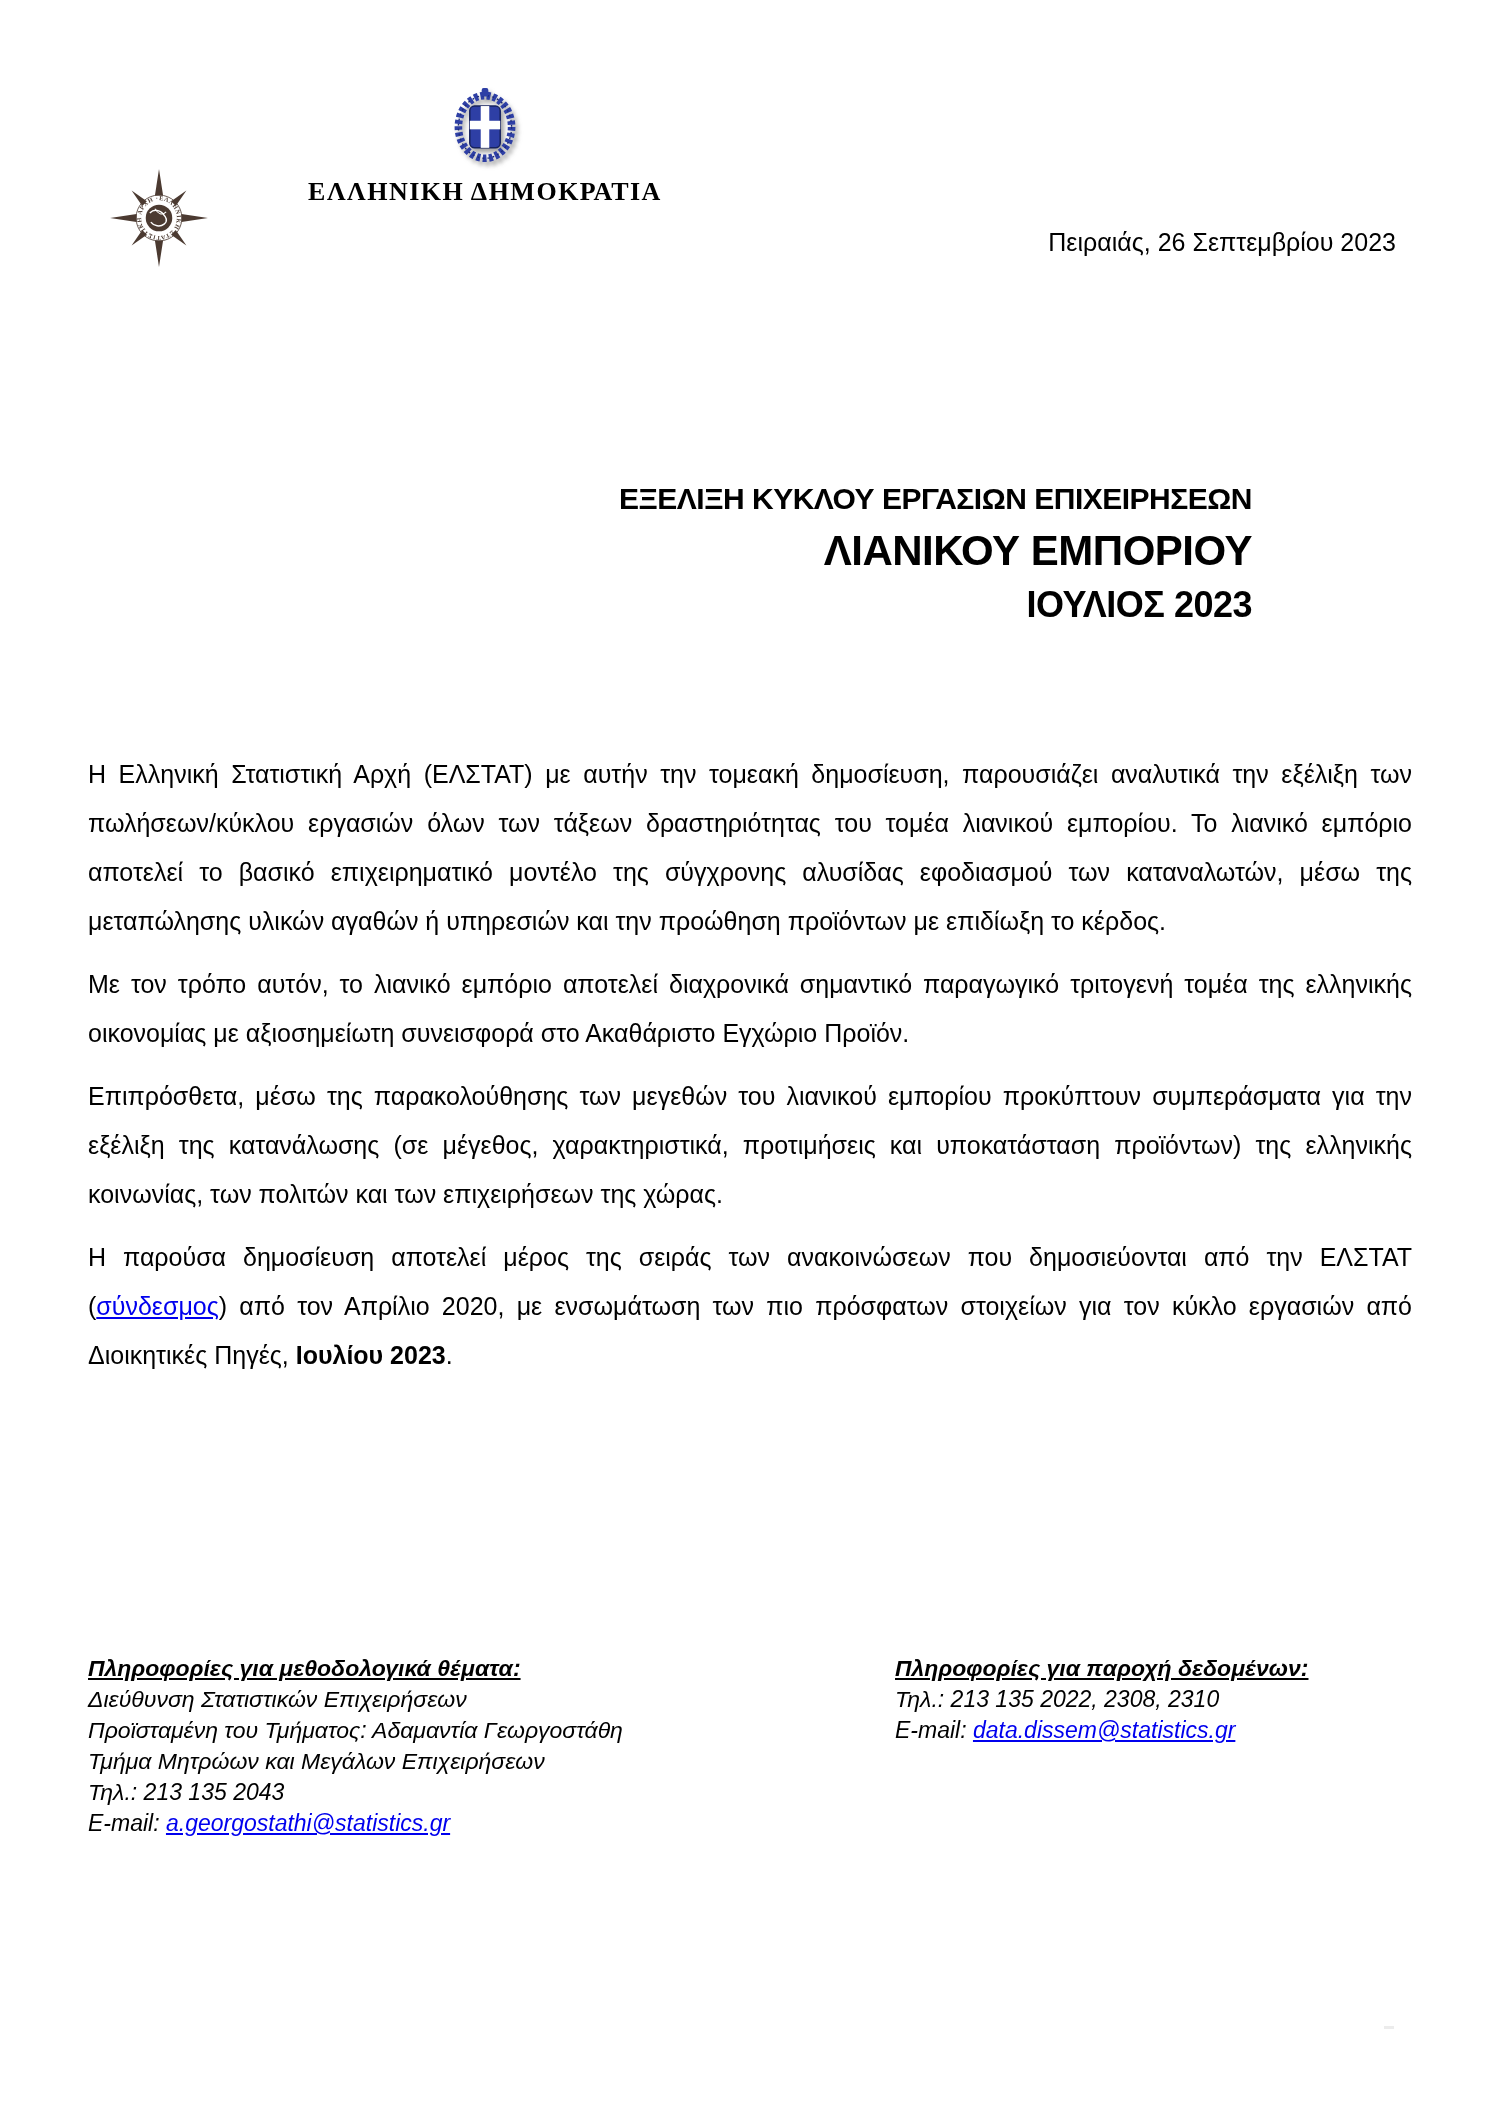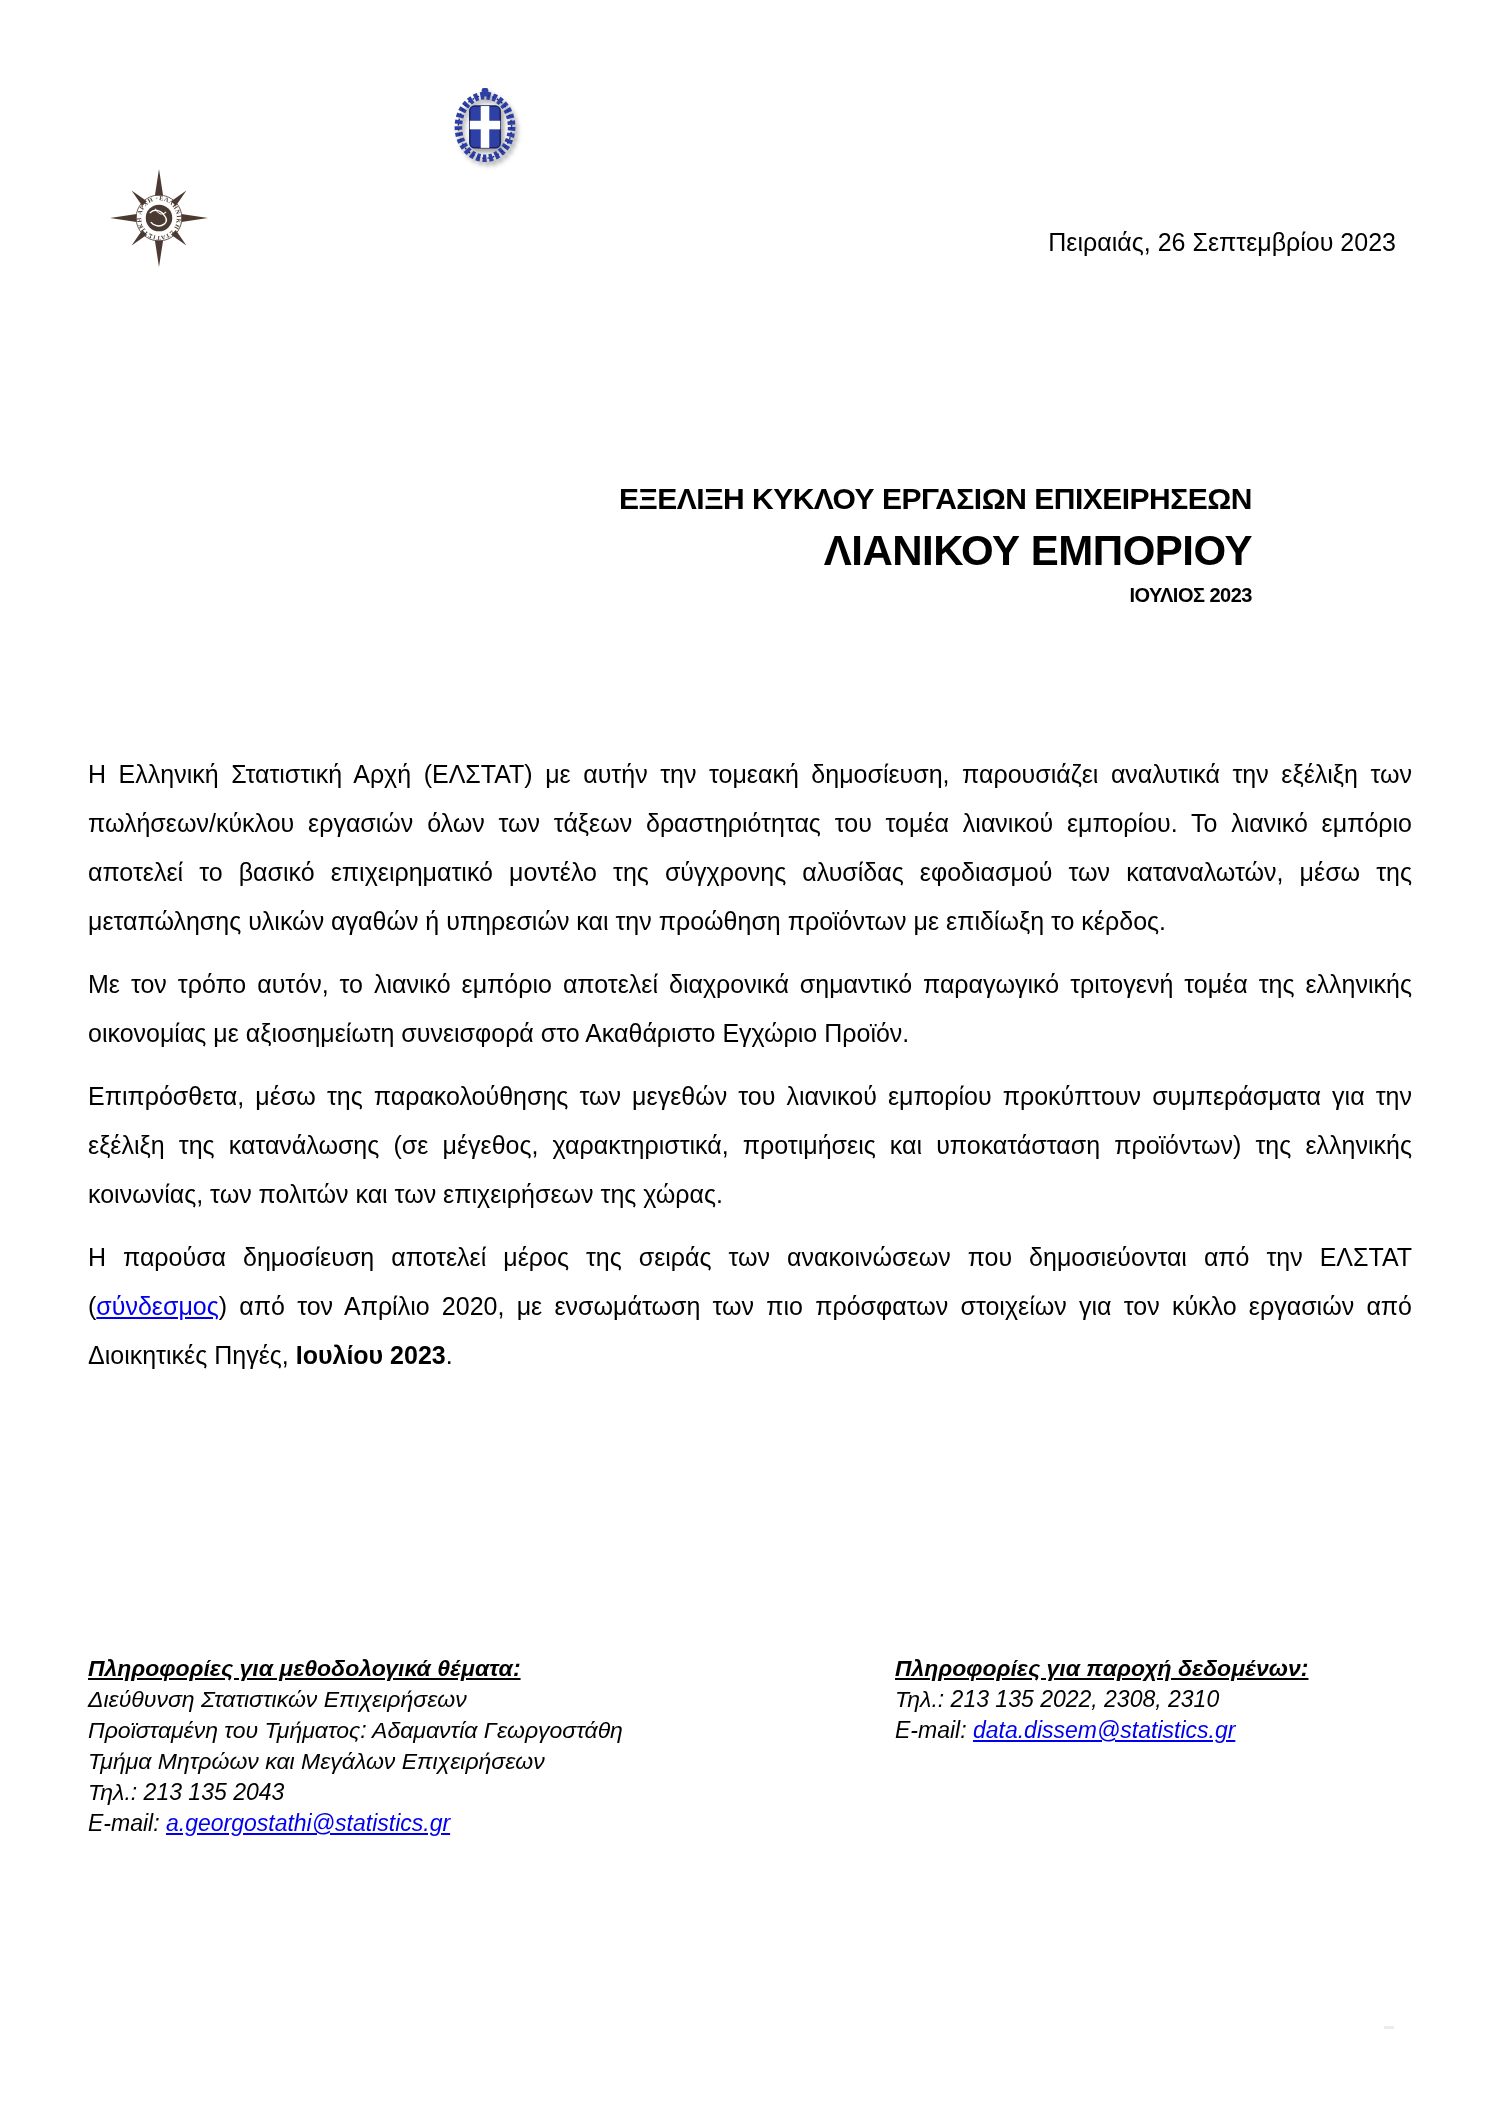--- a/index.html
+++ b/index.html
@@ -29,21 +29,21 @@
     position:absolute;right:104px;top:228px;
     font-size:25px;
   }
   
   .title-block{
     position:absolute;left:0;top:482px;width:1252px;text-align:right;
     font-weight:bold;
   }
   .title-line1{font-size:30px;letter-spacing:-0.5px;margin:0 0 11px 0;}
   .title-line2{font-size:42px;letter-spacing:-0.5px;margin:0 0 9px 0;}
-  .title-line3{font-size:20px;letter-spacing:-0.5px;margin:0;}
+  .title-line3{font-size:36px;letter-spacing:-0.5px;margin:0;}
   
   .body-text{
     position:absolute;left:88px;top:750px;width:1324px;
     font-size:25px;line-height:49px;text-align:justify;
   }
   .body-text p{margin:0 0 14px 0;}
   .link{
     color:#0000EE;text-decoration:underline;cursor:pointer;
   }
   .bold{font-weight:bold;}
@@ -99,20 +99,21 @@
     <path d="M-4,-9 C-1,-4 3,-2 7,-6" fill="none" stroke="#ffffff" stroke-width="1"></path>
     <defs>
       <path id="ringPath" d="M 0,-17.5 a 17.5,17.5 0 1,1 -0.01,0"></path>
     </defs>
     <text font-size="6" font-weight="bold" fill="#4b3a31" letter-spacing="0.6" font-family="Liberation Serif, DejaVu Serif, serif">
       <textPath href="#ringPath">ΕΛΛΗΝΙΚΗ ΣΤΑΤΙΣΤΙΚΗ ΑΡΧΗ ·</textPath>
     </text>
   </svg>
 
   <div class="gov-header">
+    <div>ΕΛΛΗΝΙΚΗ ΔΗΜΟΚΡΑΤΙΑ</div>
   </div>
 
   <div class="date-line">Πειραιάς, 26 Σεπτεμβρίου 2023</div>
 
   <div class="title-block">
     <p class="title-line1">ΕΞΕΛΙΞΗ ΚΥΚΛΟΥ ΕΡΓΑΣΙΩΝ ΕΠΙΧΕΙΡΗΣΕΩΝ</p>
     <p class="title-line2">ΛΙΑΝΙΚΟΥ ΕΜΠΟΡΙΟΥ</p>
     <p class="title-line3">ΙΟΥΛΙΟΣ 2023</p>
   </div>
 

